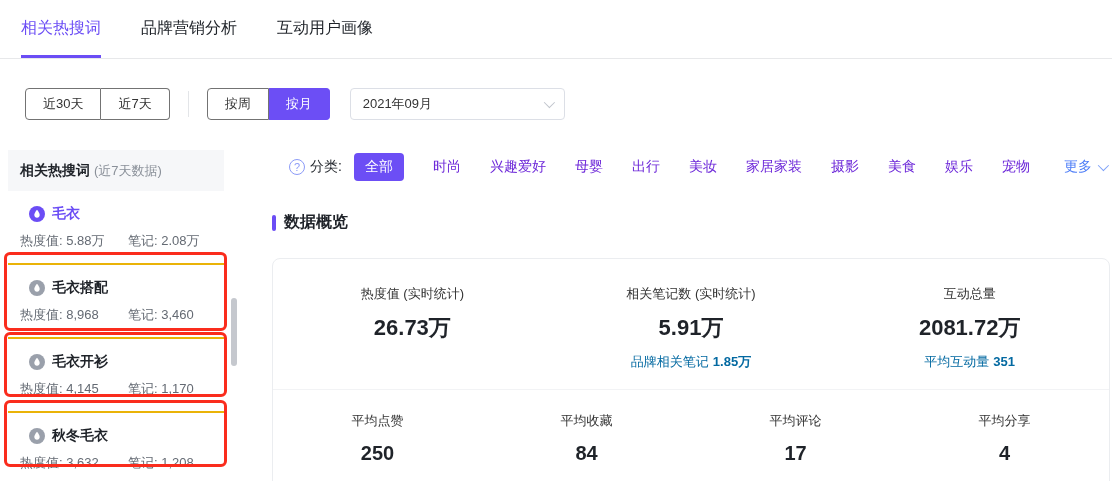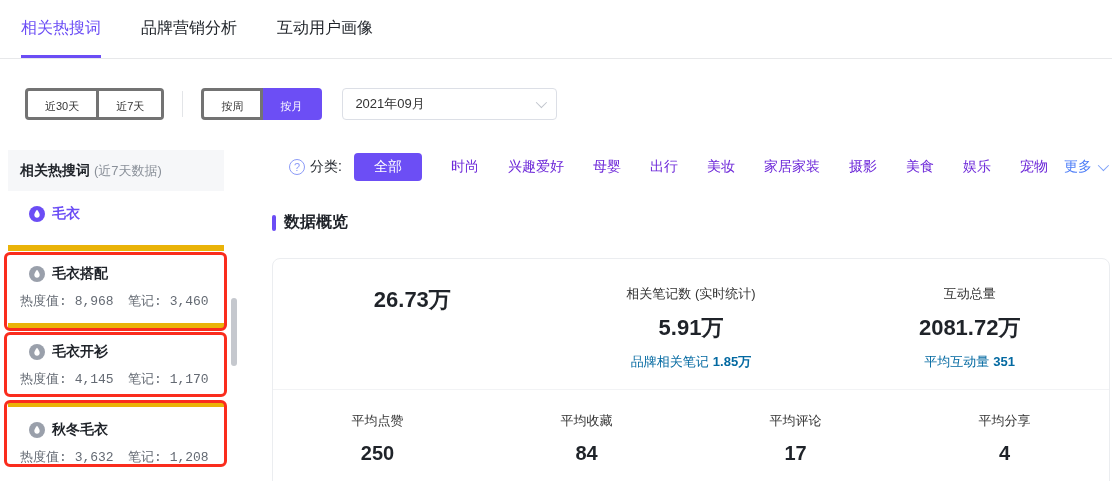--- a/index.html
+++ b/index.html
@@ -10,42 +10,42 @@
   .tabbar { position:absolute; top:0; left:0; right:0; height:59px;
     border-bottom:1px solid #e7e8ea; display:flex; align-items:stretch;
     padding-left:21px; gap:40px; }
   .tab { font-size:16px; line-height:56px; cursor:pointer; color:#1f2329;
     border-bottom:3px solid transparent; }
   .tab.active { color:#6b4df5; border-bottom-color:#6b4df5; font-weight:500; }
 
   
   .filter-row { position:absolute; top:88px; left:25px; display:flex; align-items:center; }
   .btn-group { display:flex; }
-  .fbtn { height:32px; padding:0 17px; font-size:11px; line-height:30px;
-    border:3px solid #737373; background:#fff; color:#333; cursor:pointer; }
+  .fbtn { height:32px; padding:0 17px; font-size:13px; line-height:30px;
+    border:1px solid #737373; background:#fff; color:#333; cursor:pointer; }
   .btn-group .fbtn + .fbtn { border-left:none; }
   .btn-group .fbtn:first-child { border-radius:4px 0 0 4px; }
   .btn-group .fbtn:last-child  { border-radius:0 4px 4px 0; }
   .fbtn.active { background:#6c4ef5; border-color:#6c4ef5; color:#fff; }
   .v-sep { width:1px; height:26px; background:#e3e5e8; margin:0 18px; }
   .month-select { margin-left:20px; width:215px; height:32px; border:1px solid #dcdfe6;
     border-radius:4px; display:flex; align-items:center; padding:0 12px;
     font-size:13px; color:#333; cursor:pointer; }
   .month-select .chev { margin-left:auto; }
   .chev { width:8px; height:8px; border-right:1.5px solid #c0c4cc;
     border-bottom:1.5px solid #c0c4cc; transform:rotate(45deg) translateY(-2px); display:inline-block; }
 
   
   .sidebar { position:absolute; left:8px; top:150px; width:216px; }
   .sb-header { background:#f6f7f9; height:41px; line-height:41px; padding:0 12px;
     font-size:14px; white-space:nowrap; }
   .sb-header b { font-weight:700; color:#1f2329; }
   .sb-header span.sub { color:#8a9099; font-weight:400; font-size:13px; margin-left:4px; }
   .sb-item { padding:14px 12px 13px; cursor:pointer; }
-  .sb-item + .sb-item { border-top:6px solid #eab308;font-family:Liberation Mono, monospace; }
+  .sb-item + .sb-item { border-top:2px solid #eab308; }
   .sb-line1 { display:flex; align-items:center; gap:7px; margin-bottom:9px;margin-left:9px; }
   .kw-icon { width:16px; height:16px; border-radius:50%; background:#9aa0ab;
     display:inline-flex; align-items:center; justify-content:center; flex:none; }
   .sb-item.active .kw-icon { background:#6b4df5; }
   .sb-name { font-size:14px; font-weight:700; color:#1f2329; }
   .sb-item.active .sb-name { color:#6b4df5; }
   .sb-line2 { font-size:13px; color:#646a73; display:flex; }
   .sb-line2 .pair1 { width:108px; flex:none; }
   .scroll-thumb { position:absolute; left:231px; top:298px; width:6px; height:68px;
     background:#c5c8ce; border-radius:3px; cursor:pointer; }
@@ -59,21 +59,21 @@
 
   
   .cat-row { position:absolute; left:289px; top:152px; right:6px; height:30px;
     display:flex; align-items:center; font-size:14px; }
   .help-icon { width:16px; height:16px; border-radius:50%; border:1px solid #8c9bf8;
     color:#8c9bf8; font-size:11px; line-height:14px; text-align:center; flex:none;
     margin-right:5px; cursor:pointer; }
   .cat-label { margin-right:12px; color:#1f2329; }
   .cat-opts { display:flex; align-items:center; gap:29px; flex:1; }
   .cat-opt { cursor:pointer; color:#6d28d9; white-space:nowrap; }
-  .cat-opt.active { background:#6c4ef5; color:#fff; padding:5px 20px; border-radius:4px; }
+  .cat-opt.active { background:#6c4ef5; color:#fff; padding:5px 11px; border-radius:4px; }
   .more-link { color:#4d7df7; display:flex; align-items:center; gap:6px;
     cursor:pointer; white-space:nowrap; margin-left:12px; }
   .more-link .chev { border-color:#7da0f8; }
 
   
   .section-title { position:absolute; left:272px; top:212px; display:flex;
     align-items:center; gap:8px;font-family:Liberation Mono, monospace; }
   .title-bar { width:4px; height:16px; background:#6b4df5; border-radius:2px; }
   .section-title b { font-size:16px; font-weight:700; }
 
@@ -122,20 +122,24 @@
 
   <div class="sb-item active">
     <div class="sb-line1">
       <span class="kw-icon">
           <svg viewBox="0 0 24 24" width="10" height="10">
             <path d="M12 2C12 2 5.5 9.5 5.5 14.5C5.5 18.1 8.4 21 12 21C15.6 21 18.5 18.1 18.5 14.5C18.5 9.5 12 2 12 2Z" fill="#fff"></path>
           </svg>
         </span>
       <span class="sb-name">毛衣</span>
     </div>
+    <div class="sb-line2">
+      <span class="pair1"><span>热度值:</span> <span>5.88万</span></span>
+      <span><span>笔记:</span> <span>2.08万</span></span>
+    </div>
   </div>
 
   <div class="sb-item">
     <div class="sb-line1">
       <span class="kw-icon">
           <svg viewBox="0 0 24 24" width="10" height="10">
             <path d="M12 2C12 2 5.5 9.5 5.5 14.5C5.5 18.1 8.4 21 12 21C15.6 21 18.5 18.1 18.5 14.5C18.5 9.5 12 2 12 2Z" fill="#fff"></path>
           </svg>
         </span>
       <span class="sb-name">毛衣搭配</span>
@@ -207,20 +211,21 @@
 </div>
 
 <div class="section-title">
   <span class="title-bar"></span>
   <b>数据概览</b>
 </div>
 
 <div class="card">
   <div class="row1">
     <div class="col">
+      <div class="stat-label">热度值 (实时统计)</div>
       <div class="stat-value">26.73万</div>
       <div class="stat-sub"></div>
     </div>
     <div class="col">
       <div class="stat-label">相关笔记数 (实时统计)</div>
       <div class="stat-value">5.91万</div>
       <div class="stat-sub"><span>品牌相关笔记</span><b>1.85万</b></div>
     </div>
     <div class="col">
       <div class="stat-label">互动总量</div>

